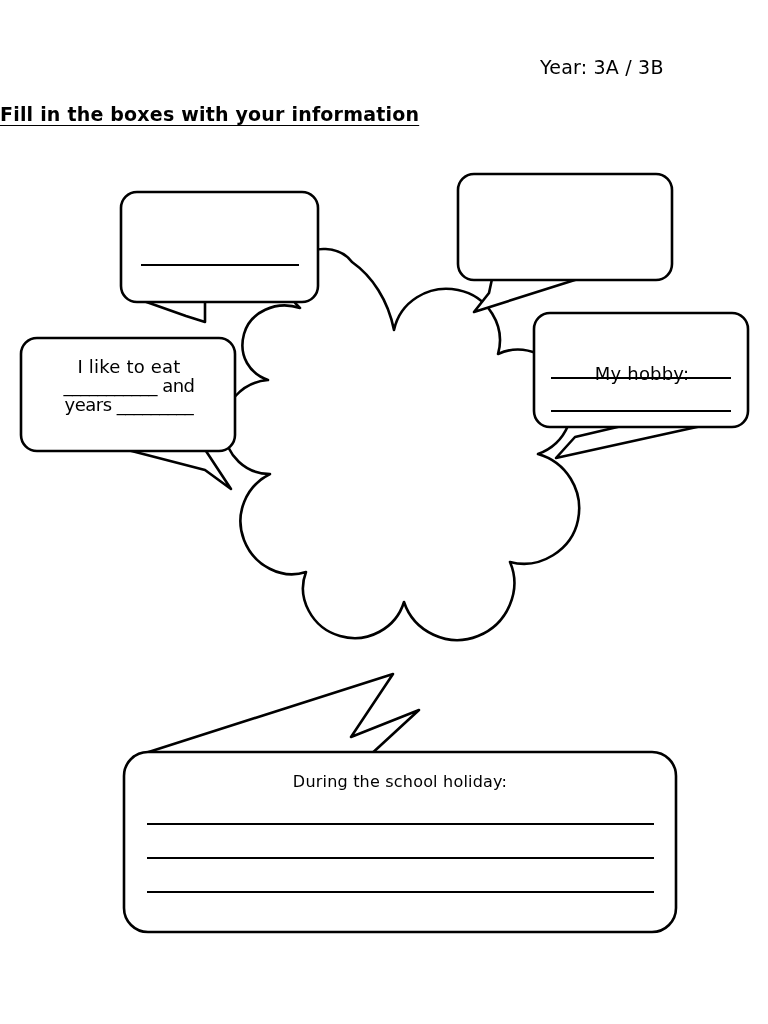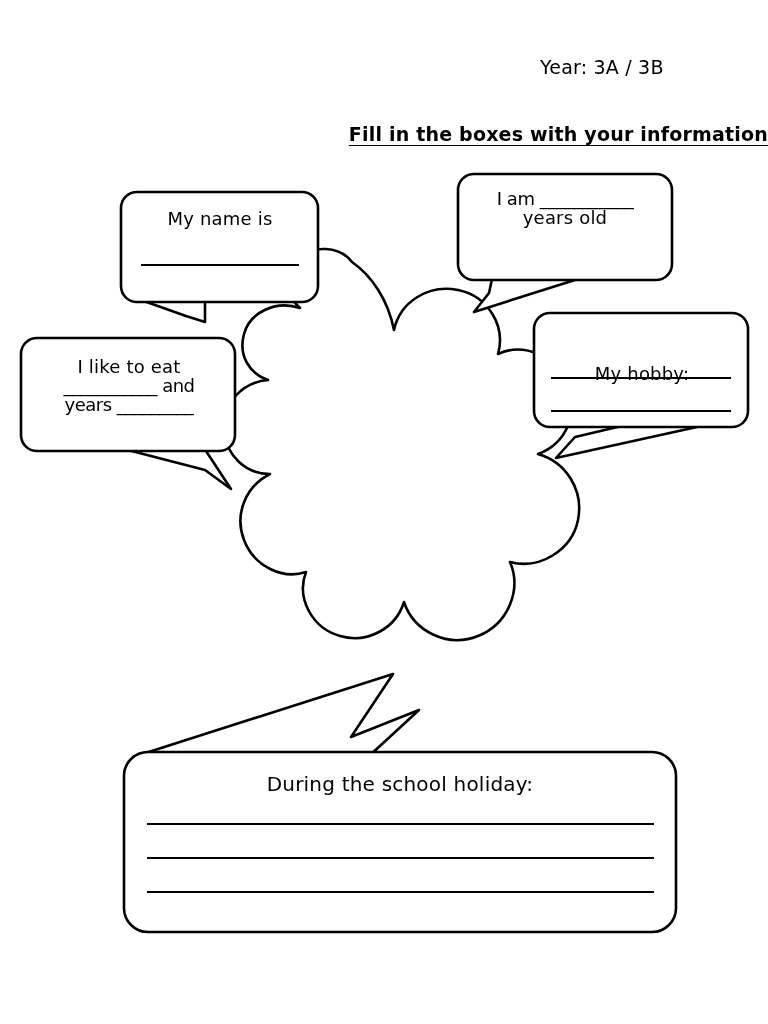--- a/index.html
+++ b/index.html
@@ -51,45 +51,44 @@
 
   #year-label {
     left: 540px;
     top: 56px;
     font-size: 19px;
   }
   #worksheet-title {
     left: 0;
     top: 103px;
     width: 768px;
-    text-align: right;
+    text-align: left;
     white-space: normal;
     font-size: 19px;
     font-weight: bold;
     text-decoration: underline;
     text-underline-offset: 4px;
-    margin-top: 20px;
   }
 
   .bubble-text {
     font-size: 18px;
     text-align: center;
   }
   .bubble-text .line {
     display: block;
     line-height: 1.05;
   }
 
   #name-text  { left: 124px; top: 210px; width: 192px; }
   #age-text   { left: 462px; top: 190px; width: 206px; }
   #eat-text   { left: 24px;  top: 358px; width: 210px; }
   #hobby-text { left: 538px; top: 329px; width: 208px; margin-top: 36px; }
   #holiday-text {
     left: 130px; top: 772px; width: 540px;
-    font-size: 20px; text-align: center;
+    font-size: 16px; text-align: center;
   }
 
   .blank-inline { letter-spacing: -0.5px; }
 </style>
 </head>
 <body>
 
 <div id="sheet">
 
   <svg class="layer" viewBox="0 0 768 1024">
@@ -148,28 +147,21 @@
     <rect class="stroke" x="124" y="752" width="552" height="180" rx="24" ry="24"></rect>
     <line class="rule" x1="147" y1="824" x2="654" y2="824"></line>
     <line class="rule" x1="147" y1="858" x2="654" y2="858"></line>
     <line class="rule" x1="147" y1="892" x2="654" y2="892"></line>
   </svg>
 
   <div class="txt" id="year-label">Year: 3A / 3B</div>
 
   <div class="txt" id="worksheet-title">Fill in the boxes with your information</div>
 
-  <div class="txt bubble-text" id="name-text">
-    <span class="line">My name is</span>
-  </div>
 
-  <div class="txt bubble-text" id="age-text">
-    <span class="line blank-inline">I am ___________</span>
-    <span class="line">years old</span>
-  </div>
 
   <div class="txt bubble-text" id="eat-text">
     <span class="line">I like to eat</span>
     <span class="line blank-inline">___________ and</span>
     <span class="line blank-inline">years _________</span>
   </div>
 
   <div class="txt bubble-text" id="hobby-text">
     <span class="line">My hobby:</span>
   </div>

